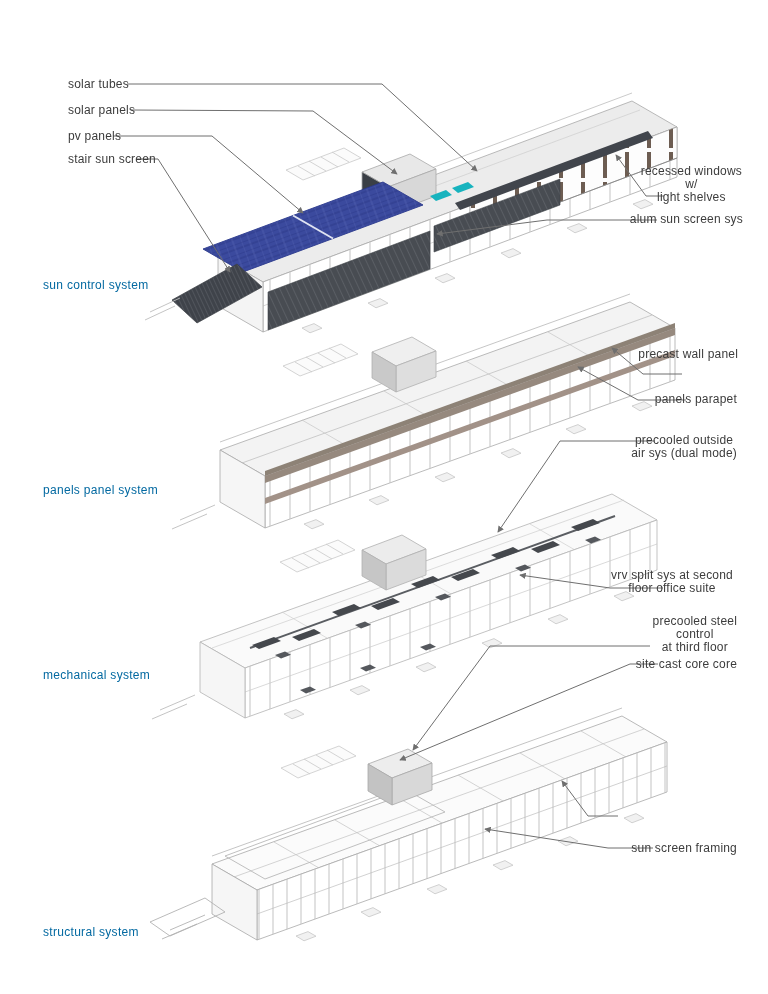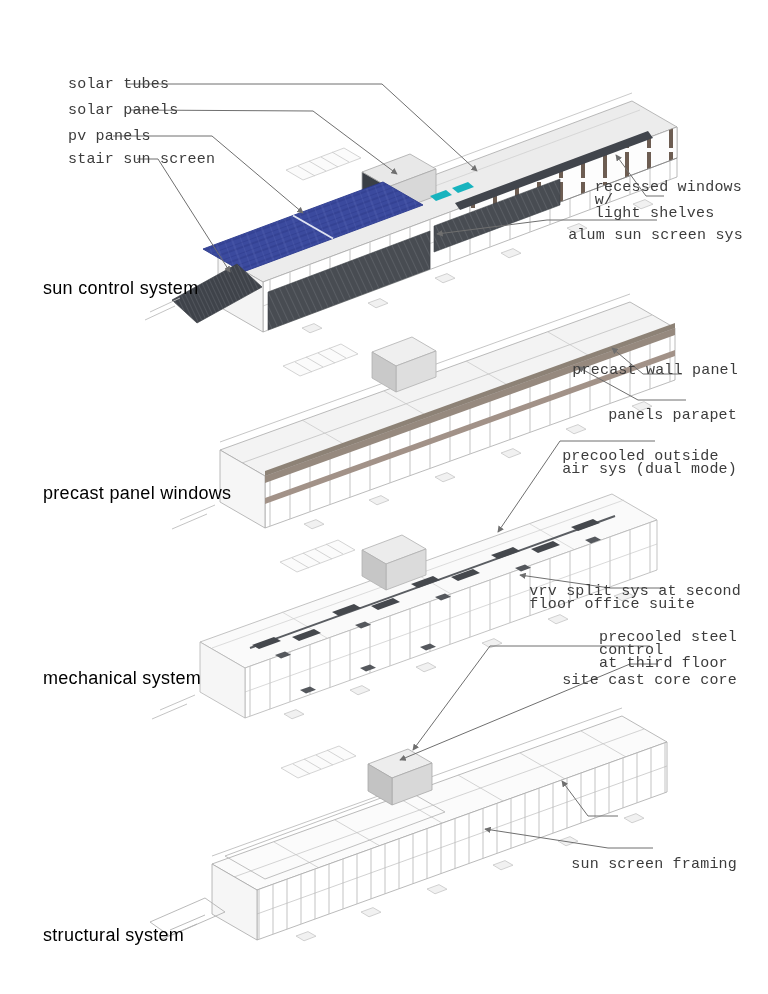--- a/index.html
+++ b/index.html
@@ -1,23 +1,23 @@
 <!DOCTYPE html>
 <html><head>
 <meta charset="utf-8">
 <style>
   html,body{margin:0;padding:0;background:#fff;}
   #page{position:relative;width:768px;height:994px;background:#ffffff;overflow:hidden;
         font-family:"Liberation Sans", sans-serif;}
   #art{position:absolute;left:0;top:0;}
-  .callout{position:absolute;font-size:15px;line-height:13px;color:#3c3c3c;
-           letter-spacing:.2px;white-space:nowrap;font-family:Liberation Mono, monospace;}
+  .callout{position:absolute;font-size:12px;line-height:13px;color:#3c3c3c;
+           letter-spacing:.2px;white-space:nowrap;}
   .callout span{display:block;}
-  .callout.right{text-align:left;margin-top:16px;}
-  .sec-title{position:absolute;font-size:18px;color:#000000;letter-spacing:.3px;white-space:nowrap;}
+  .callout.right{text-align:center;}
+  .sec-title{position:absolute;font-size:12px;color:#0369a1;letter-spacing:.3px;white-space:nowrap;}
 </style>
 </head>
 <body>
 
 <div id="page">
 
 <svg id="art" width="768" height="994" viewBox="0 0 768 994">
   <defs>
     <pattern id="pv" width="16" height="10" patternUnits="userSpaceOnUse" patternTransform="rotate(-20)">
       <rect width="16" height="10" fill="#3b4a9e"></rect>
@@ -302,23 +302,23 @@
   <span>precast wall panel</span>
 </div>
 <div class="callout right" style="right:31px;top:393px">
   <span>panels parapet</span>
 </div>
 <div class="callout right" style="right:31px;top:434px">
   <span>precooled outside</span>
   <span>air sys (dual mode)</span>
 </div>
 
-<div class="sec-title" style="left:43px;top:483px">precast panel windows</div>
-
-<div class="callout right" style="right:27px;top:569px">
+<div class="sec-title" style="left:43px;top:483px">panels panel system</div>
+
+<div class="callout right" style="right:35px;top:569px">
   <span>vrv split sys at second</span>
   <span>floor office suite</span>
 </div>
 <div class="callout right" style="right:31px;top:615px">
   <span>precooled steel</span>
   <span>control</span>
   <span>at third floor</span>
 </div>
 <div class="callout right" style="right:31px;top:658px">
   <span>site cast core core</span>

